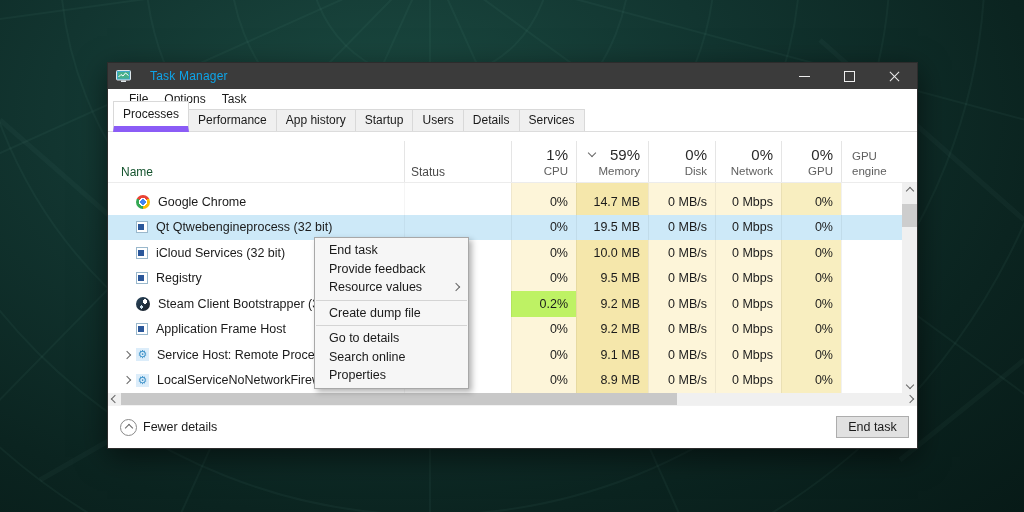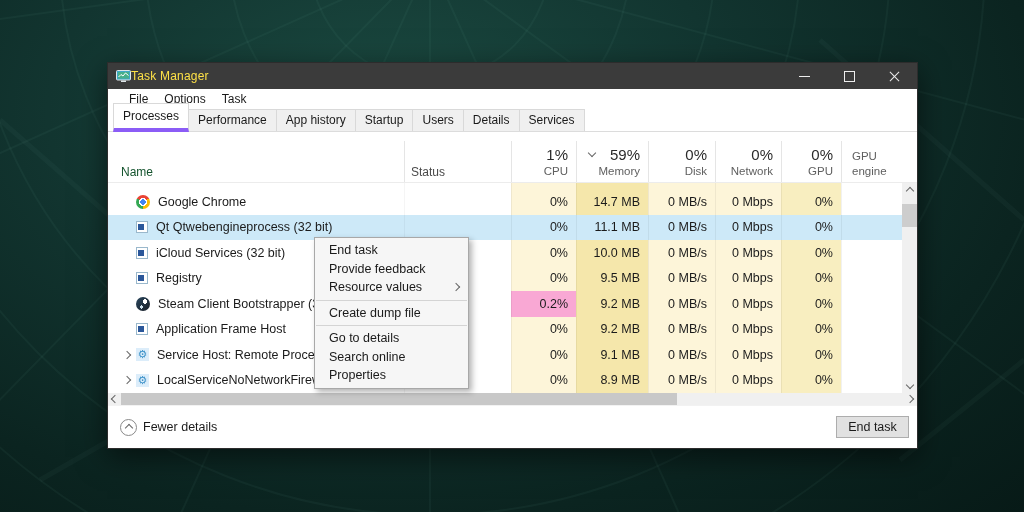--- a/index.html
+++ b/index.html
@@ -7,37 +7,37 @@
        -webkit-font-smoothing:antialiased;}
   .stage{position:relative;width:1024px;height:512px;
          background:radial-gradient(ellipse at 38% 22%, #1b4a41 0%, #123530 38%, #0b2420 72%, #071a17 100%);}
   .web{position:absolute;inset:0;opacity:.55;}
 
   
   .win{position:absolute;left:107px;top:62px;width:809px;height:385px;background:#fff;
        border:1px solid #2c2c2c;box-sizing:content-box;box-shadow:0 8px 28px rgba(0,0,0,.55);}
   .titlebar{position:absolute;left:0;top:0;width:100%;height:26px;background:#3b3b3b;display:flex;align-items:center;}
   .titlebar .appicon{margin-left:8px;width:15px;height:13px;flex:0 0 auto;}
-  .titlebar .ttl{color:#fde047;font-size:12px;margin-left:0;letter-spacing:.2px;}
+  .titlebar .ttl{color:#0ea5e9;font-size:12px;margin-left:19px;letter-spacing:.2px;}
   .capbtns{margin-left:auto;display:flex;height:100%;}
   .capbtn{width:45px;height:100%;display:flex;align-items:center;justify-content:center;}
   .glyph-min{width:11px;height:1px;background:#ededed;}
   .glyph-max{width:9px;height:9px;border:1px solid #ededed;}
   .glyph-close{position:relative;width:11px;height:11px;}
   .glyph-close::before,.glyph-close::after{content:"";position:absolute;left:-1px;top:5px;width:13px;height:1px;background:#ededed;}
   .glyph-close::before{transform:rotate(45deg);}
   .glyph-close::after{transform:rotate(-45deg);}
 
   .menubar{position:absolute;left:0;top:26px;width:100%;height:20px;background:#fff;display:flex;align-items:center;padding-left:13px;box-sizing:border-box;}
   .mitem{font-size:12px;color:#1a1a1a;padding:0 8px;}
 
   .tabs{position:absolute;left:0;top:46px;width:100%;height:23px;background:#fff;display:flex;align-items:flex-end;padding-left:5px;box-sizing:border-box;border-bottom:1px solid #dcdcdc;}
   .tab{font-size:12px;color:#1a1a1a;background:#f0f0f0;border:1px solid #d9d9d9;border-bottom:none;
        padding:3px 9px 3px 9px;margin-right:-1px;height:15px;line-height:15px;}
-  .tab.active{background:#fff;position:relative;z-index:2;height:18px;line-height:18px;margin-bottom:-1px;border-bottom:4px solid #8b5cf6;}
+  .tab.active{background:#fff;position:relative;z-index:2;height:18px;line-height:18px;margin-bottom:-1px;border-bottom:6px solid #8b5cf6;}
 
   
   .grid{display:grid;grid-template-columns:296px 107px 65px 72px 67px 66px 60px minmax(0,1fr);}
   .header{position:absolute;left:0;top:78px;width:100%;height:42px;box-sizing:border-box;border-bottom:1px solid #ececec;}
   .hcell{display:flex;flex-direction:column;justify-content:flex-end;box-sizing:border-box;padding-bottom:3px;position:relative;}
   .hcell+.hcell{border-left:1px solid #e5e5e5;}
   .hname{padding-left:13px;font-size:12px;color:#14532d;}
   .hstatus{padding-left:6px;font-size:12px;color:#4a4a4a;}
   .hpct{font-size:15px;color:#2b2b2b;text-align:right;padding-right:8px;line-height:19px;}
   .hlab{font-size:11.5px;color:#5f5f5f;text-align:right;padding-right:8px;line-height:15px;}
@@ -50,21 +50,21 @@
   .prow.clipped{height:6px;}
   .prow.clipped .rgrid{margin-top:-19.5px;}
   .rgrid{height:25.5px;}
   .cell{display:flex;align-items:center;box-sizing:border-box;font-size:12.5px;color:#1b1b1b;height:100%;}
   .name-cell{padding-left:10px;gap:0;}
   .chevslot{width:18px;display:flex;align-items:center;justify-content:center;flex:0 0 auto;}
   .nm{margin-left:8px;white-space:nowrap;overflow:hidden;}
   .val{justify-content:flex-end;padding-right:8px;border-left:1px solid rgba(0,0,0,.055);}
   .c-status{border-left:1px solid rgba(0,0,0,.04);}
   .c-cpu{background:#fdf5d9;}
-  .c-cpu.warm{background:#f9a8d4;padding-left:24px;}
+  .c-cpu.warm{background:#bef264;padding-left:24px;}
   .c-mem{background:#f5e7ab;}
   .c-disk{background:#fdf5d9;}
   .c-net{background:#fdf5d9;}
   .c-gpu{background:#f8eec0;}
   .c-eng{border-left:1px solid rgba(0,0,0,.055);}
   .prow.selected .cell{background:#cde9f8;}
 
   
   .ic{width:14px;height:14px;flex:0 0 auto;display:flex;align-items:center;justify-content:center;}
   .ic-chrome{border-radius:50%;
@@ -243,21 +243,21 @@
           <div class="rgrid grid">
             <div class="cell name-cell">
               <span class="chevslot">
                 <span class="chev right sm hidden"></span>
               </span>
               <span class="ic ic-generic"></span>
               <span class="nm">Qt Qtwebengineprocess (32 bit)</span>
             </div>
             <div class="cell c-status"></div>
             <div class="cell val c-cpu">0%</div>
-            <div class="cell val c-mem">11.1 MB</div>
+            <div class="cell val c-mem">19.5 MB</div>
             <div class="cell val c-disk">0 MB/s</div>
             <div class="cell val c-net">0 Mbps</div>
             <div class="cell val c-gpu">0%</div>
             <div class="cell c-eng"></div>
           </div>
         </div>
         <div class="prow">
           <div class="rgrid grid">
             <div class="cell name-cell">
               <span class="chevslot">

